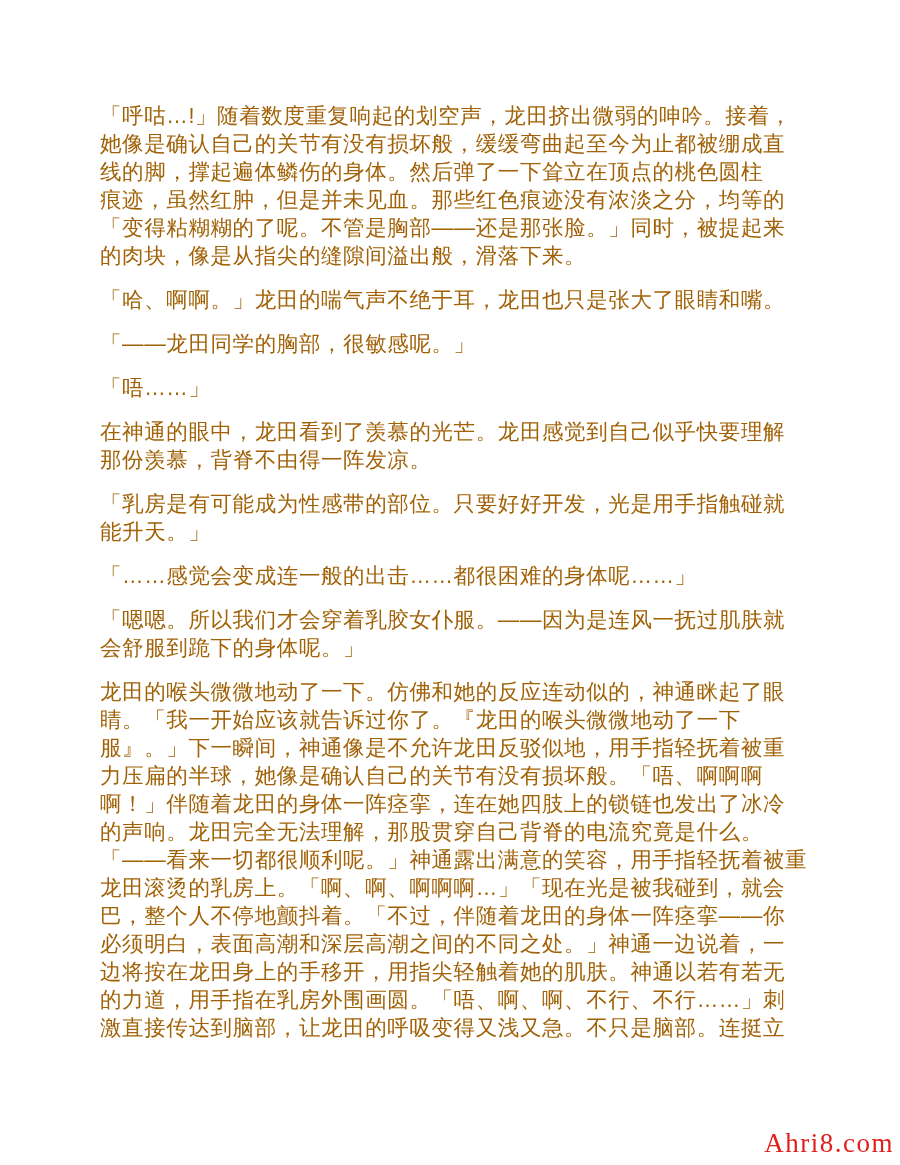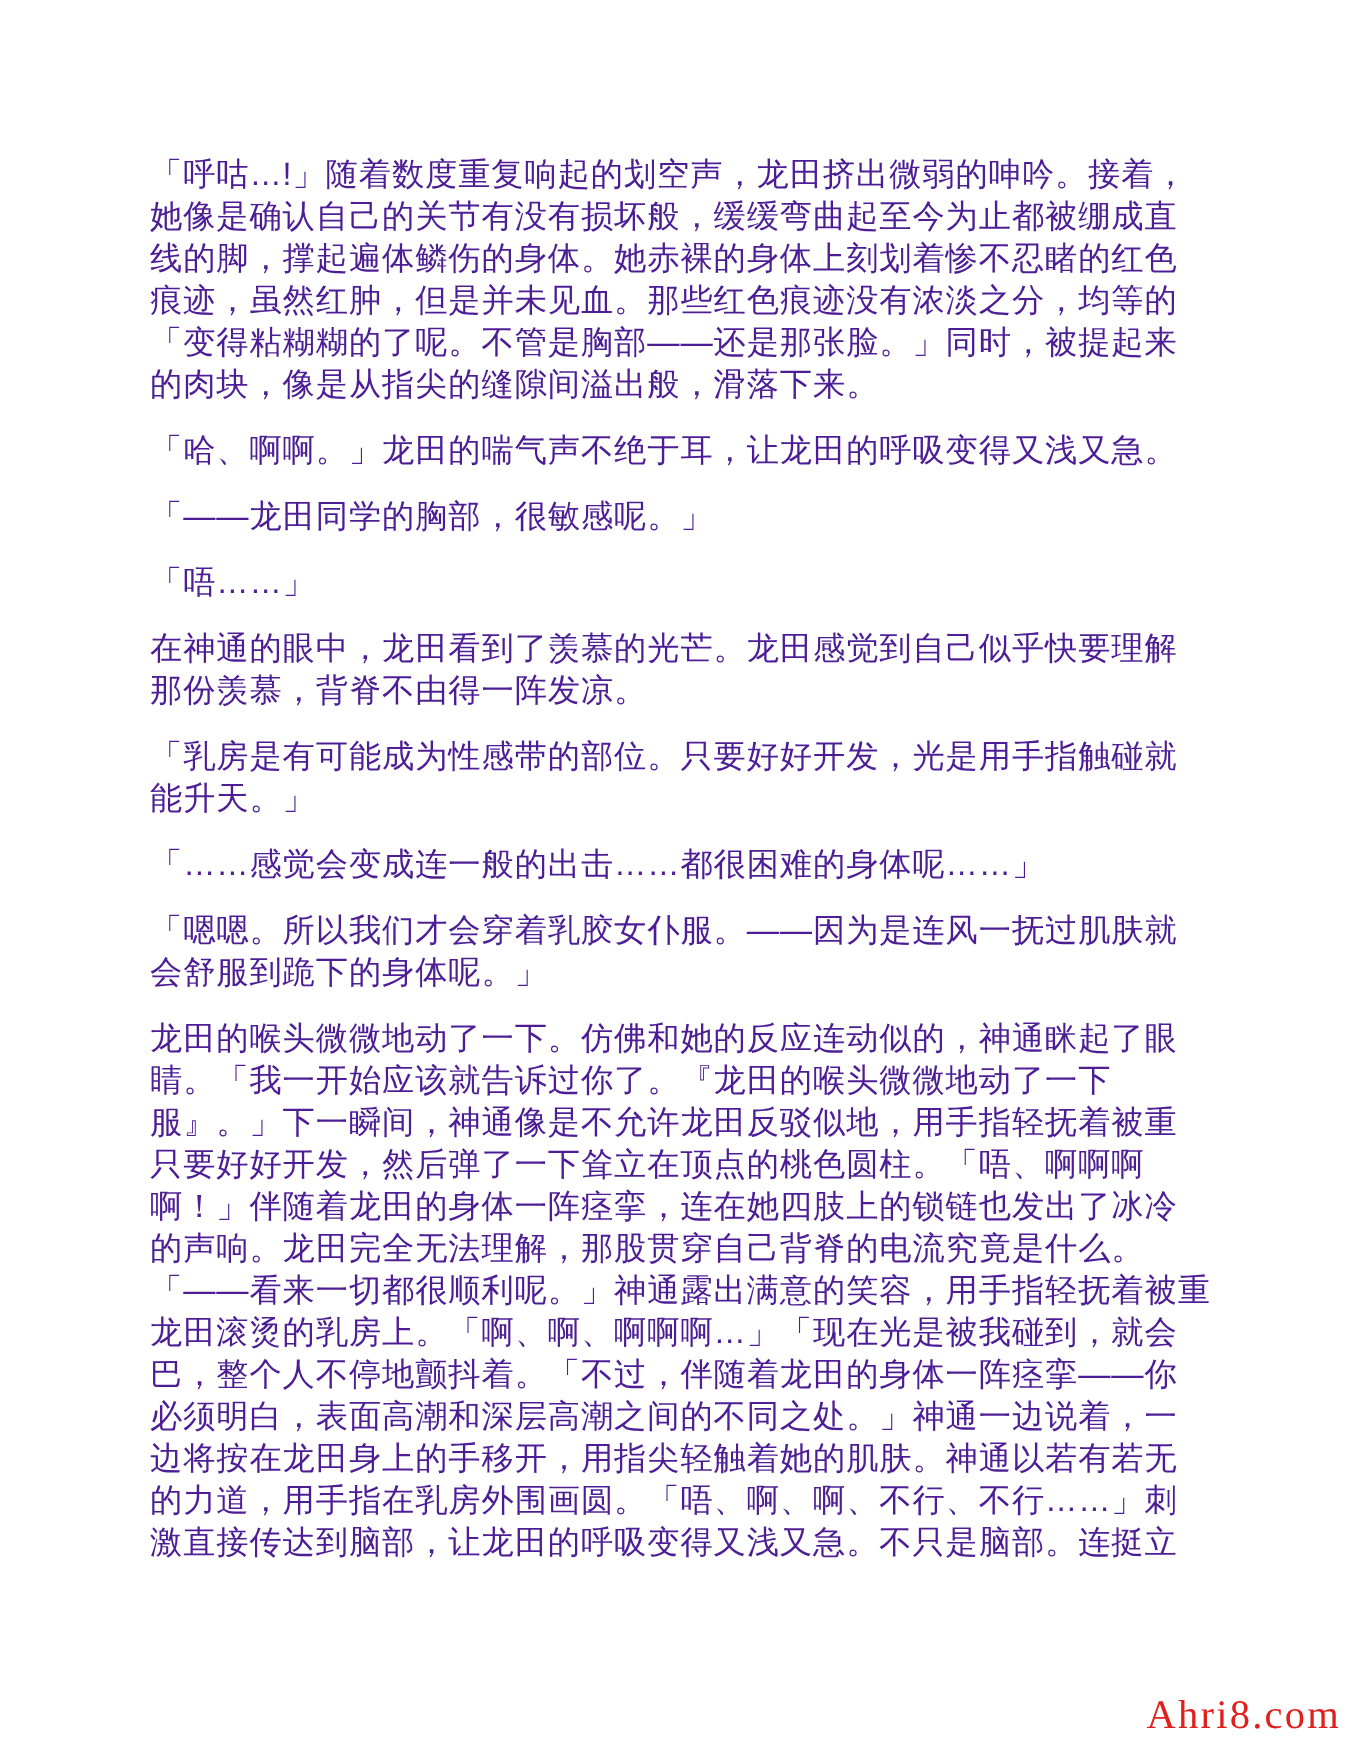--- a/index.html
+++ b/index.html
@@ -21,21 +21,21 @@
       width: 705px;
     }
     p.para {
       margin: 0 0 9px 0;
       padding: 0;
     }
     .line {
       font-size: 21.5px;
       line-height: 28px;
       letter-spacing: 0.6px;
-      color: #4c1d95;
+      color: #a16207;
       white-space: nowrap;
     }
     .watermark {
       position: absolute;
       right: 6px;
       bottom: 6px;
       font-family: "Liberation Serif", serif;
       font-size: 27px;
       letter-spacing: 1.5px;
       color: #e0201d;
@@ -44,29 +44,29 @@
   </style>
 </head>
 <body>
 
 <div class="content">
 
   <p class="para">
     </p>
     <div class="line">「呼咕…!」随着数度重复响起的划空声，龙田挤出微弱的呻吟。接着，</div>
     <div class="line">她像是确认自己的关节有没有损坏般，缓缓弯曲起至今为止都被绷成直</div>
-    <div class="line">线的脚，撑起遍体鳞伤的身体。她赤裸的身体上刻划着惨不忍睹的红色</div>
+    <div class="line">线的脚，撑起遍体鳞伤的身体。然后弹了一下耸立在顶点的桃色圆柱</div>
     <div class="line">痕迹，虽然红肿，但是并未见血。那些红色痕迹没有浓淡之分，均等的</div>
     <div class="line">「变得粘糊糊的了呢。不管是胸部——还是那张脸。」同时，被提起来</div>
     <div class="line">的肉块，像是从指尖的缝隙间溢出般，滑落下来。</div>
   <p></p>
 
   <p class="para">
     </p>
-    <div class="line">「哈、啊啊。」龙田的喘气声不绝于耳，让龙田的呼吸变得又浅又急。</div>
+    <div class="line">「哈、啊啊。」龙田的喘气声不绝于耳，龙田也只是张大了眼睛和嘴。</div>
   <p></p>
 
   <p class="para">
     </p>
     <div class="line">「——龙田同学的胸部，很敏感呢。」</div>
   <p></p>
 
   <p class="para">
     </p>
     <div class="line">「唔……」</div>
@@ -97,21 +97,21 @@
     </p>
     <div class="line">「嗯嗯。所以我们才会穿着乳胶女仆服。——因为是连风一抚过肌肤就</div>
     <div class="line">会舒服到跪下的身体呢。」</div>
   <p></p>
 
   <p class="para">
     </p>
     <div class="line">龙田的喉头微微地动了一下。仿佛和她的反应连动似的，神通眯起了眼</div>
     <div class="line">睛。「我一开始应该就告诉过你了。『龙田的喉头微微地动了一下</div>
     <div class="line">服』。」下一瞬间，神通像是不允许龙田反驳似地，用手指轻抚着被重</div>
-    <div class="line">只要好好开发，然后弹了一下耸立在顶点的桃色圆柱。「唔、啊啊啊</div>
+    <div class="line">力压扁的半球，她像是确认自己的关节有没有损坏般。「唔、啊啊啊</div>
     <div class="line">啊！」伴随着龙田的身体一阵痉挛，连在她四肢上的锁链也发出了冰冷</div>
     <div class="line">的声响。龙田完全无法理解，那股贯穿自己背脊的电流究竟是什么。</div>
     <div class="line">「——看来一切都很顺利呢。」神通露出满意的笑容，用手指轻抚着被重</div>
     <div class="line">龙田滚烫的乳房上。「啊、啊、啊啊啊…」「现在光是被我碰到，就会</div>
     <div class="line">巴，整个人不停地颤抖着。「不过，伴随着龙田的身体一阵痉挛——你</div>
     <div class="line">必须明白，表面高潮和深层高潮之间的不同之处。」神通一边说着，一</div>
     <div class="line">边将按在龙田身上的手移开，用指尖轻触着她的肌肤。神通以若有若无</div>
     <div class="line">的力道，用手指在乳房外围画圆。「唔、啊、啊、不行、不行……」刺</div>
     <div class="line">激直接传达到脑部，让龙田的呼吸变得又浅又急。不只是脑部。连挺立</div>
   <p></p>

